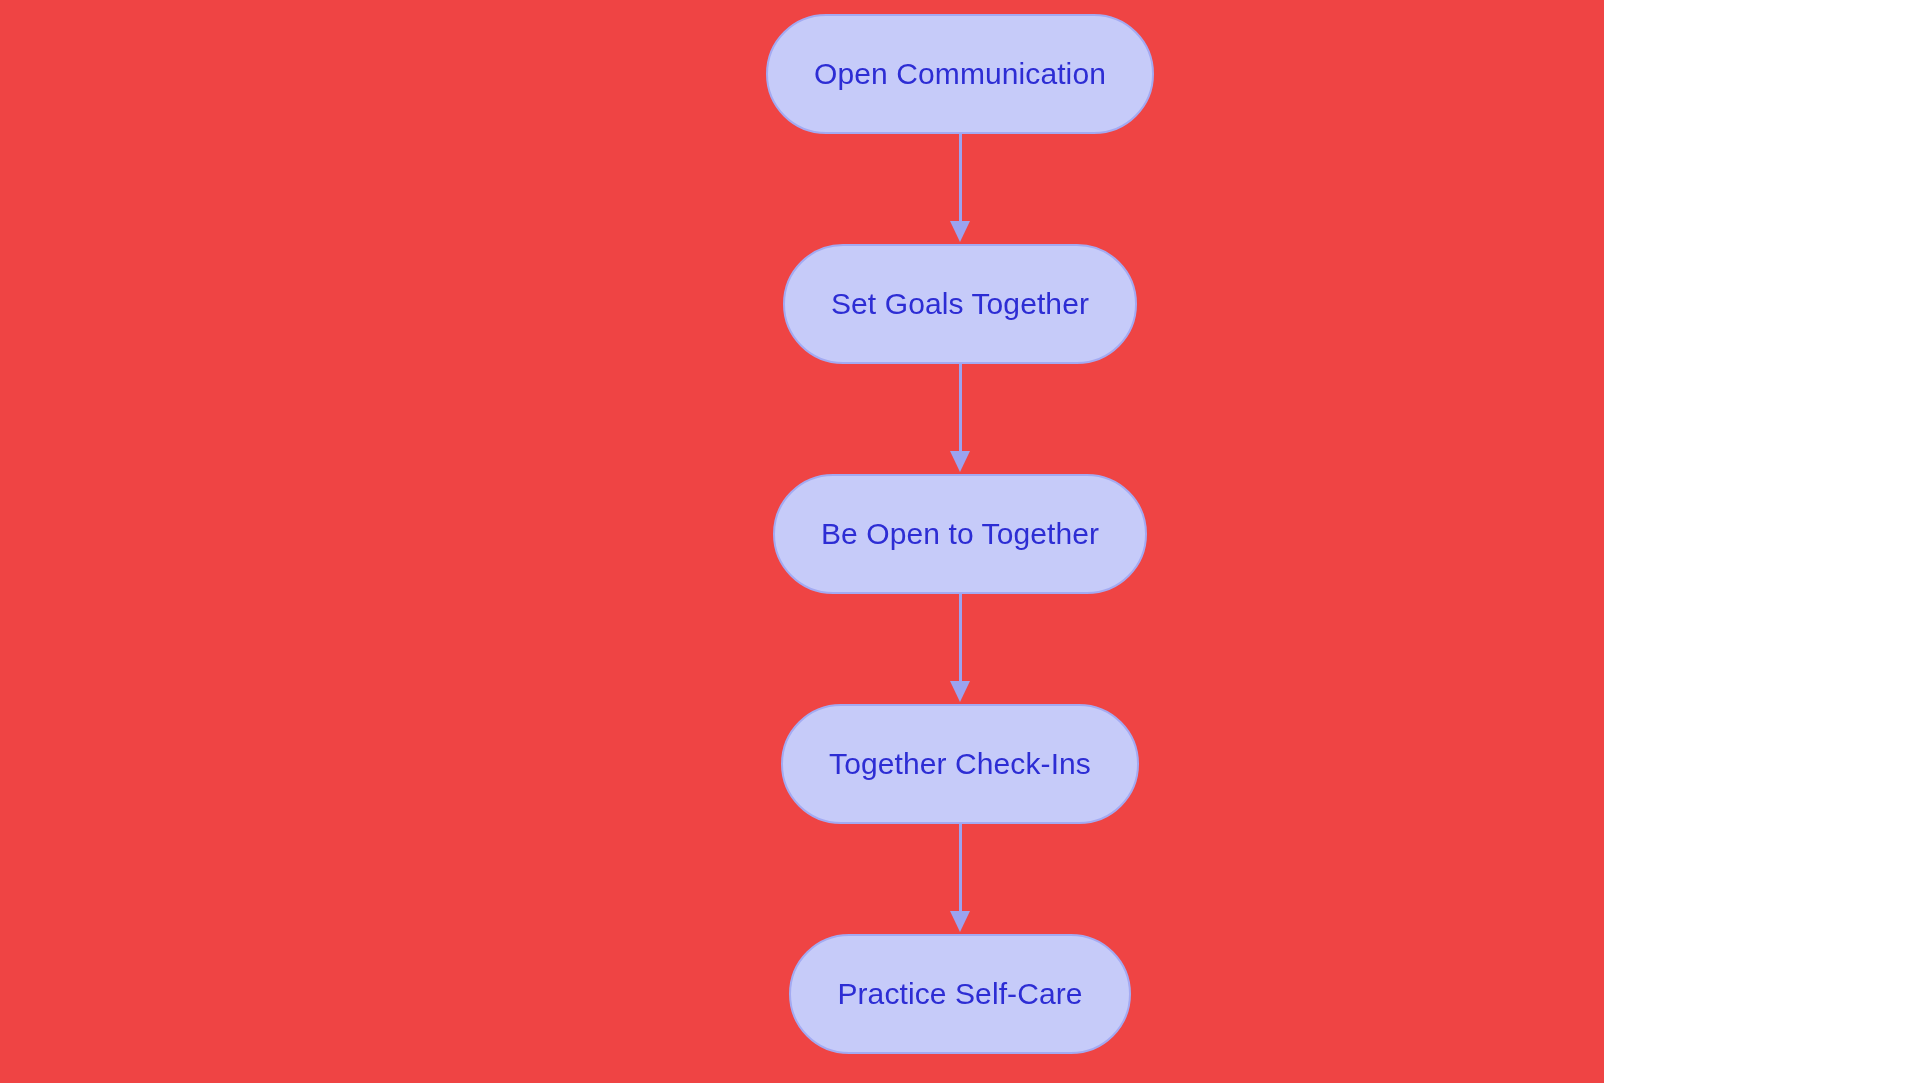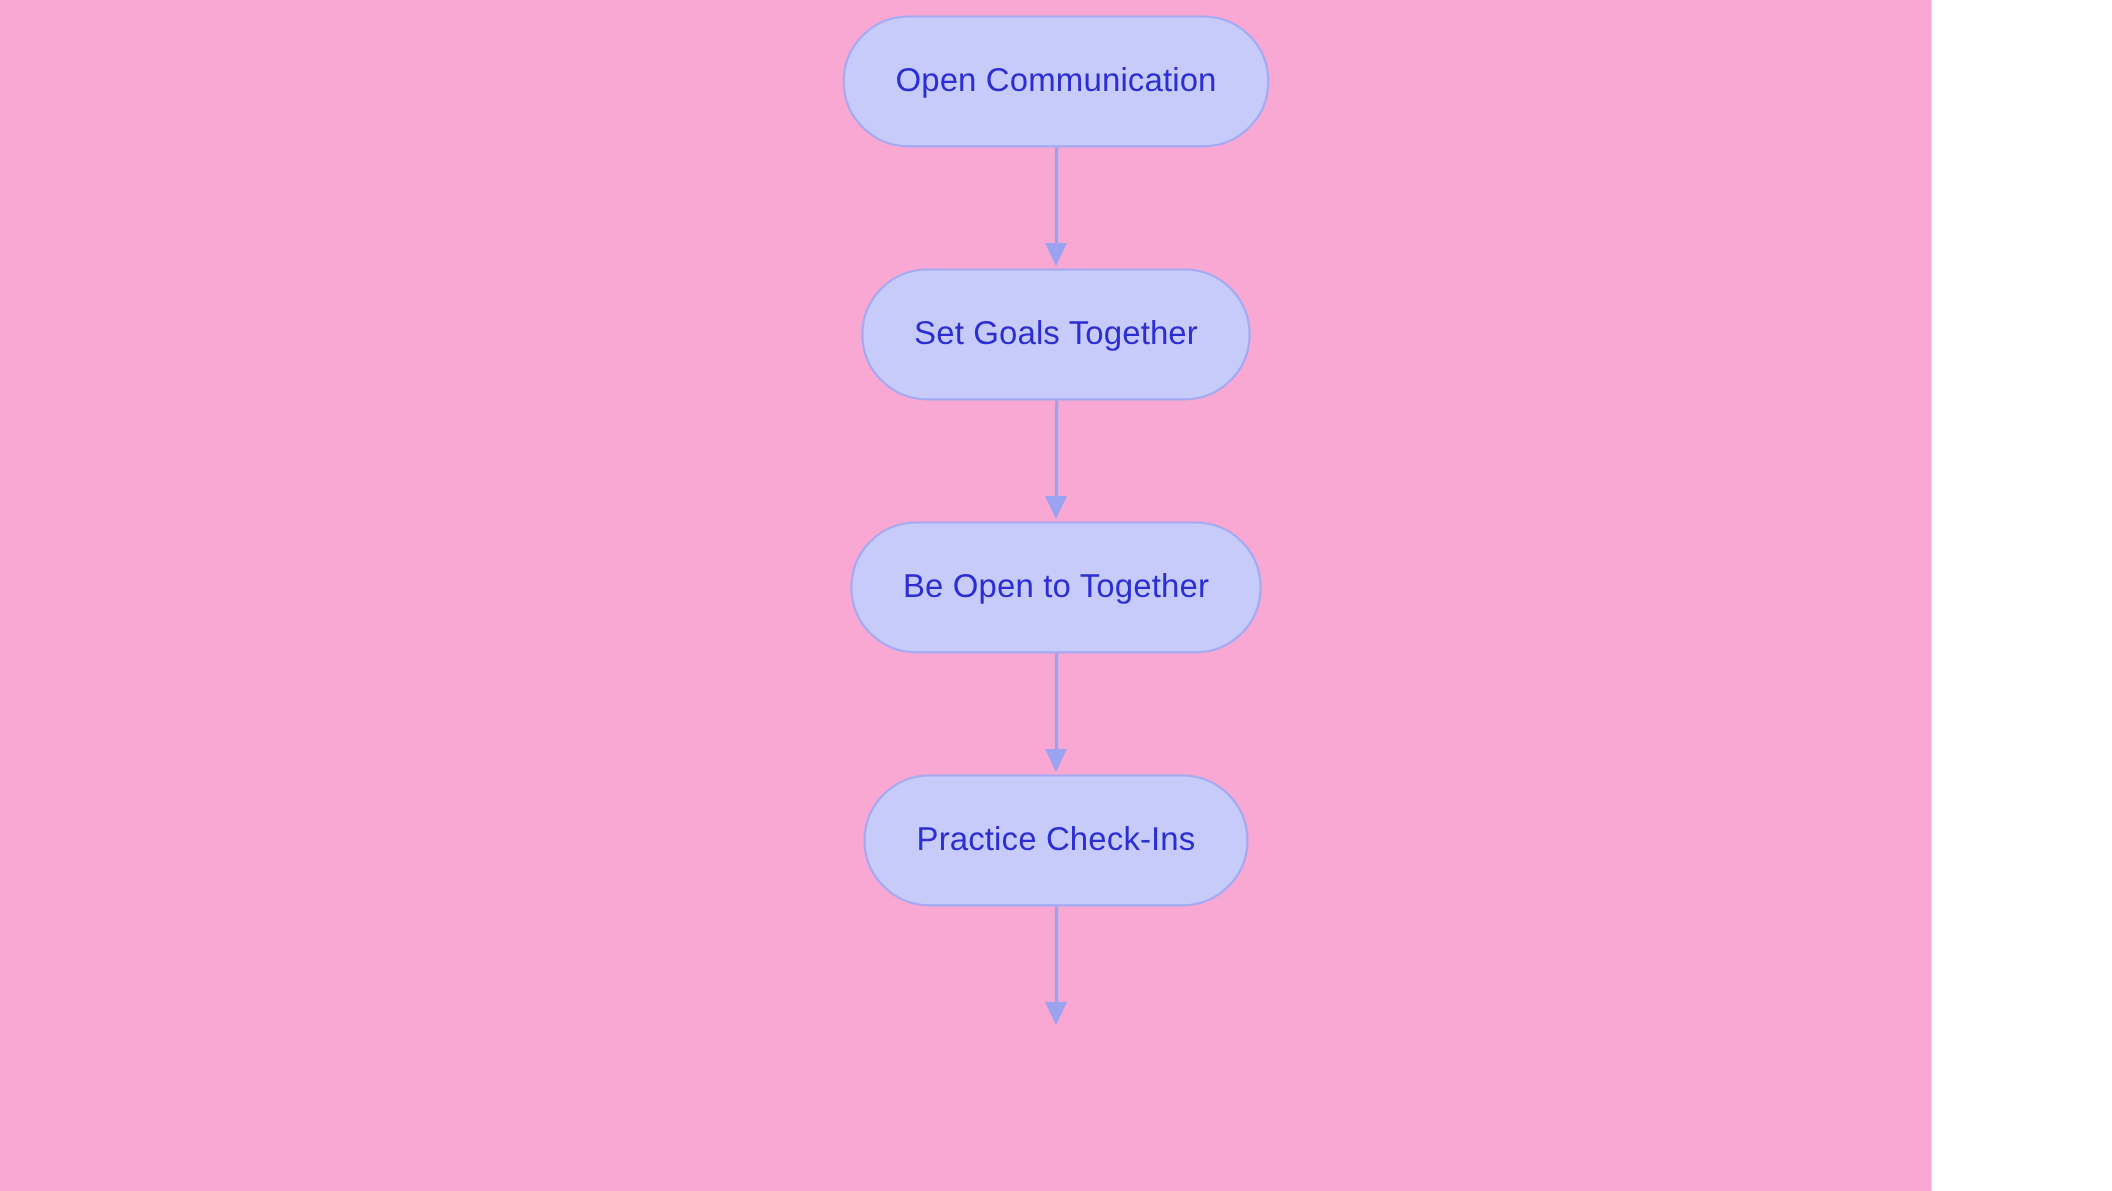--- a/index.html
+++ b/index.html
@@ -10,23 +10,23 @@
   body {
     width: 1920px;
     height: 1083px;
     background: #ffffff;
     font-family: "Liberation Sans", "DejaVu Sans", sans-serif;
     overflow: hidden;
   }
 
   #flowchart-canvas {
     position: relative;
-    width: 1756px;
+    width: 1604px;
     height: 1083px;
-    background: #f9a8d4;
+    background: #ef4444;
   }
 
   .flow-column {
     position: absolute;
     left: 0;
     top: 0;
     width: 1920px;
     height: 1083px;
     display: flex;
     flex-direction: column;
@@ -117,23 +117,26 @@
     <div class="flow-node">
       <span class="flow-node-label">Be Open to Together</span>
     </div>
 
     <div class="flow-connector">
       <div class="connector-line"></div>
       <div class="connector-arrowhead"></div>
     </div>
 
     <div class="flow-node">
-      <span class="flow-node-label">Practice Check-Ins</span>
+      <span class="flow-node-label">Together Check-Ins</span>
     </div>
 
     <div class="flow-connector">
       <div class="connector-line"></div>
       <div class="connector-arrowhead"></div>
     </div>
 
+    <div class="flow-node">
+      <span class="flow-node-label">Practice Self-Care</span>
+    </div>
 
   </div>
 </div>
 
 </body></html>

